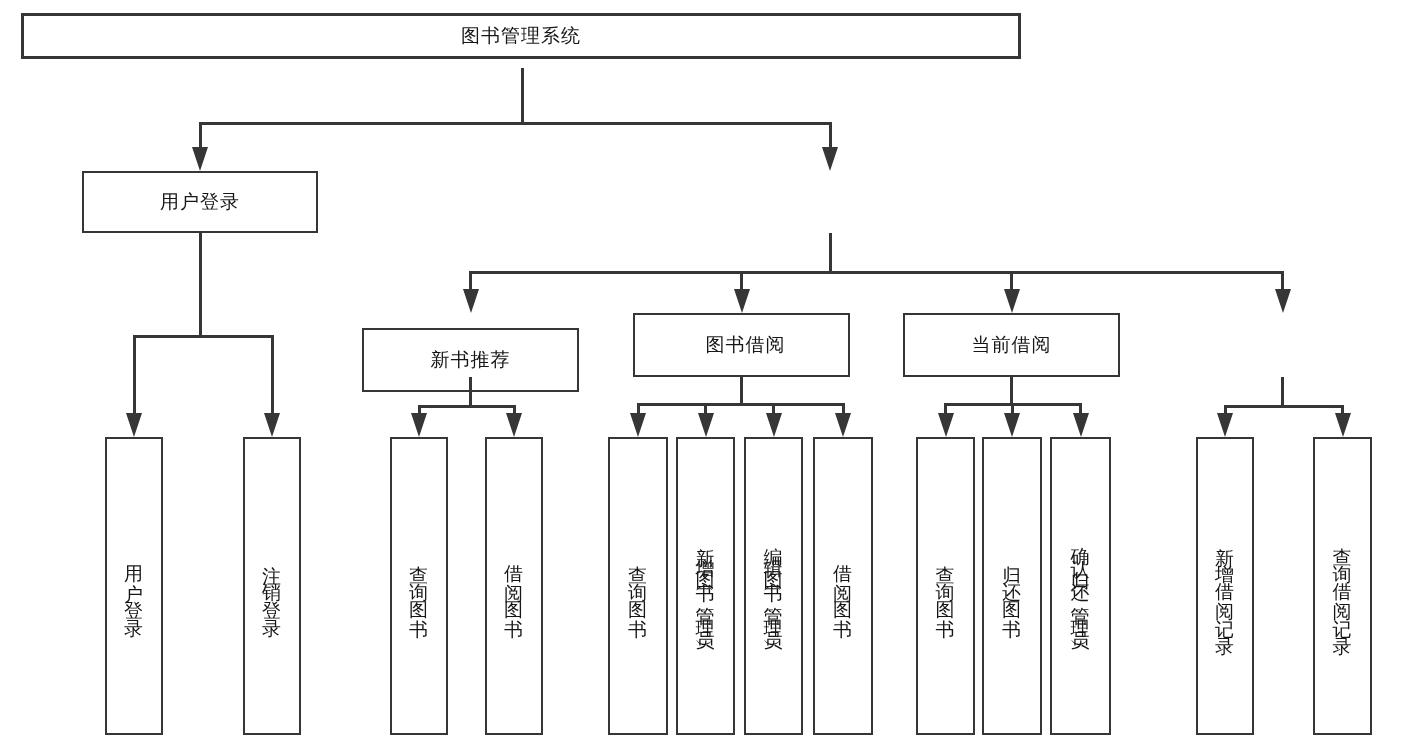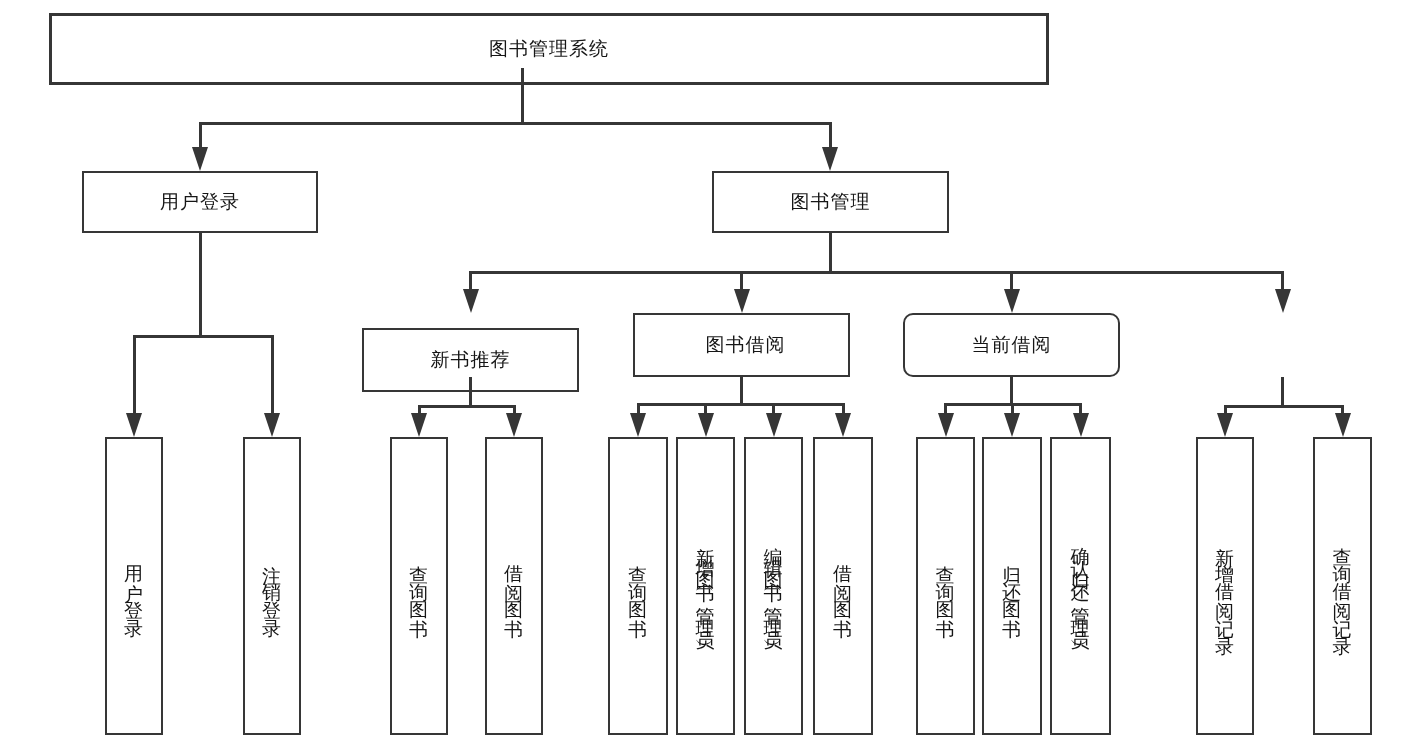--- a/index.html
+++ b/index.html
@@ -34,36 +34,33 @@
   .watermark {
     position:absolute; top:712px; right:7px; font-size:21px;
     color:#b5b8bc; letter-spacing:1px; white-space:nowrap;
   }
 </style>
 </head>
 <body>
 
 <div id="stage">
 
-  <div class="node root-node" style="left:21px; top:13px; width:1000px; height:72px;margin-left:28px;">
+  <div class="node root-node" style="left:21px; top:13px; width:1000px; height:46px;">
     <span>图书管理系统</span>
   </div>
 
   <div class="vline" style="left:520.5px; top:68px;  height:54px;"></div>
   <div class="hline" style="left:198.5px; top:122px; width:633px;"></div>
   <div class="vline" style="left:198.5px; top:122px; height:27px;"></div>
   <div class="arrowhead" style="left:192px; top:147px;"></div>
   <div class="vline" style="left:828.5px; top:122px; height:27px;"></div>
   <div class="arrowhead" style="left:822px; top:147px;"></div>
 
   <div class="node" style="left:82px; top:171px; width:236px; height:62px;">
     <span>用户登录</span>
-  </div>
-  <div class="node" style="left:712px; top:171px; width:237px; height:62px;">
-    <span>图书管理</span>
   </div>
 
   <div class="vline" style="left:198.5px; top:233px; height:102px;"></div>
   <div class="hline" style="left:132.5px; top:335px; width:141px;"></div>
   <div class="vline" style="left:132.5px; top:335px; height:80px;"></div>
   <div class="arrowhead" style="left:126px; top:413px;"></div>
   <div class="vline" style="left:270.5px; top:335px; height:80px;"></div>
   <div class="arrowhead" style="left:264px; top:413px;"></div>
 
   <div class="vline" style="left:828.5px; top:233px; height:38px;"></div>
@@ -76,21 +73,21 @@
   <div class="arrowhead" style="left:1003.5px; top:289px;"></div>
   <div class="vline" style="left:1281px;   top:271px; height:20px;"></div>
   <div class="arrowhead" style="left:1274.5px; top:289px;"></div>
 
   <div class="node" style="left:362px; top:328px; width:217px; height:64px;">
     <span>新书推荐</span>
   </div>
   <div class="node" style="left:633px; top:313px; width:217px; height:64px;padding-left:8px;">
     <span>图书借阅</span>
   </div>
-  <div class="node" style="left:903px; top:313px; width:217px; height:64px;border-radius:10px;">
+  <div class="node" style="left:903px; top:313px; width:217px; height:64px;">
     <span>当前借阅</span>
   </div>
 
   <div class="vline" style="left:469px; top:377px; height:28px;"></div>
   <div class="hline" style="left:417.5px; top:405px; width:98px;"></div>
   <div class="vline" style="left:417.5px; top:405px; height:10px;"></div>
   <div class="arrowhead" style="left:411px; top:413px;"></div>
   <div class="vline" style="left:512.5px; top:405px; height:10px;"></div>
   <div class="arrowhead" style="left:506px; top:413px;"></div>
 

